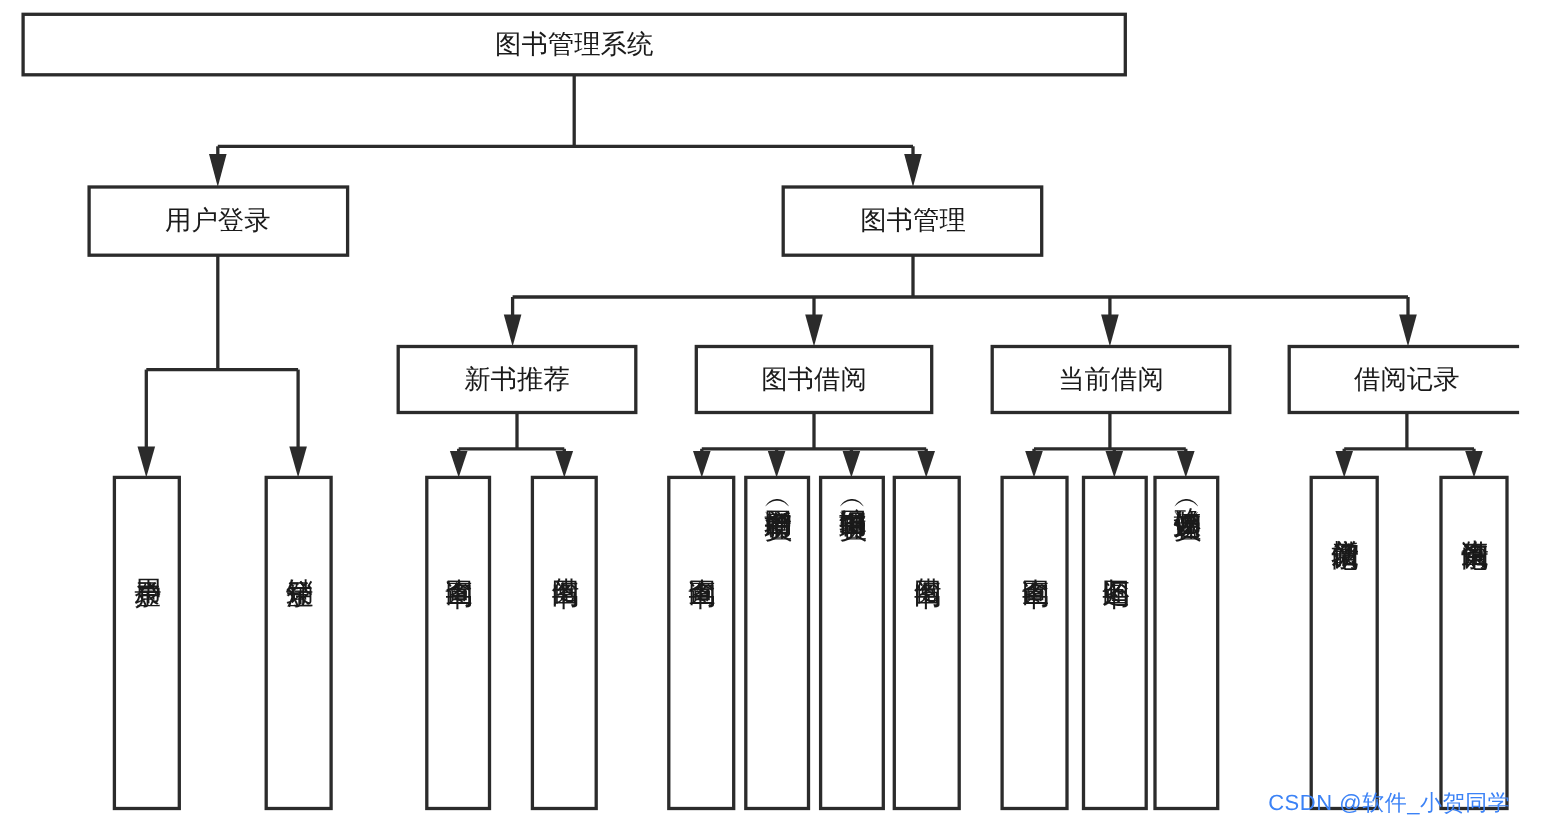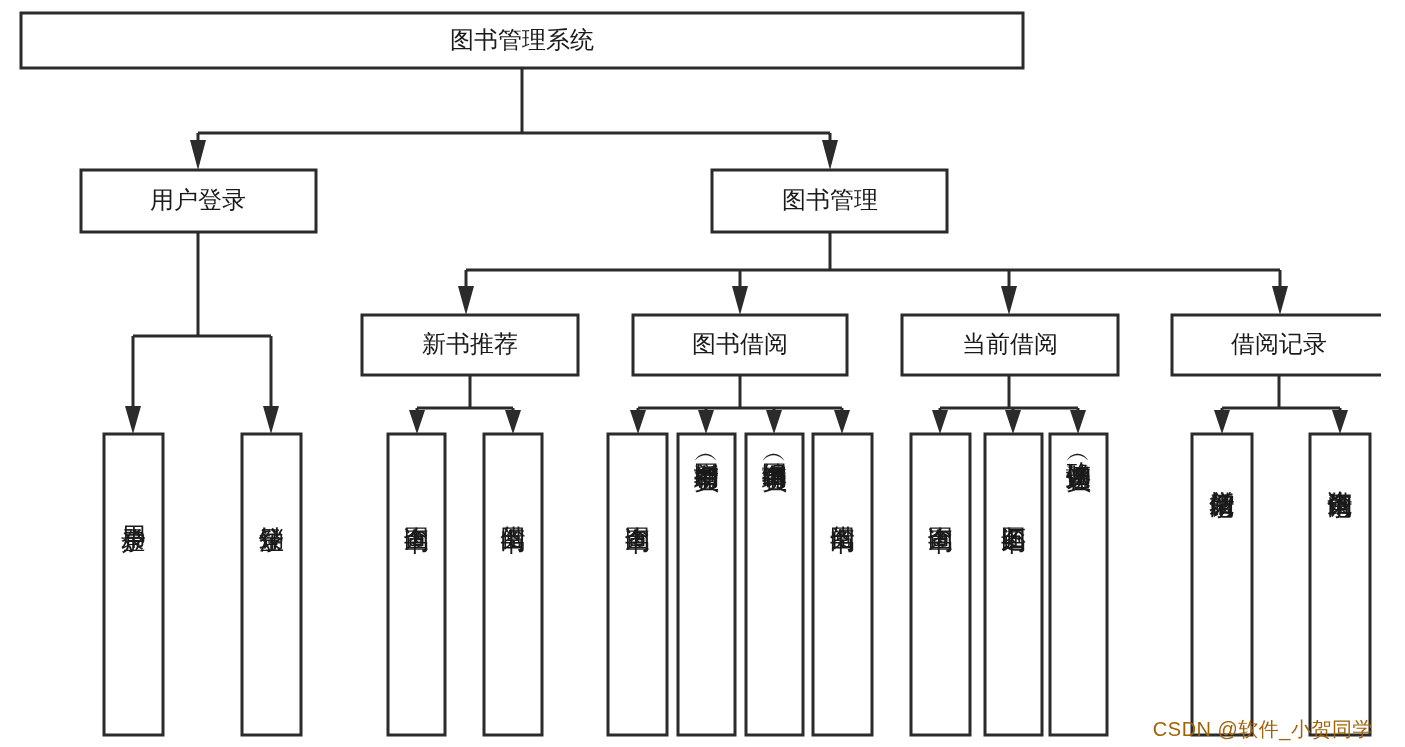--- a/index.html
+++ b/index.html
@@ -64,21 +64,21 @@
     letter-spacing: 1px;
     color: #1a1a1a;
     white-space: nowrap;
   }
   .watermark {
     position: absolute;
     right: 8px;
     bottom: 4px;
     font-family: "Liberation Sans", "DejaVu Sans", sans-serif;
     font-size: 20px;
-    color: #a16207;
+    color: #3b82f6;
     letter-spacing: 0.5px;
     white-space: nowrap;
   }
 </style>
 </head>
 <body>
 
 <div id="diagram-root">
 
   <svg class="flow" viewBox="0 0 1405 747">

